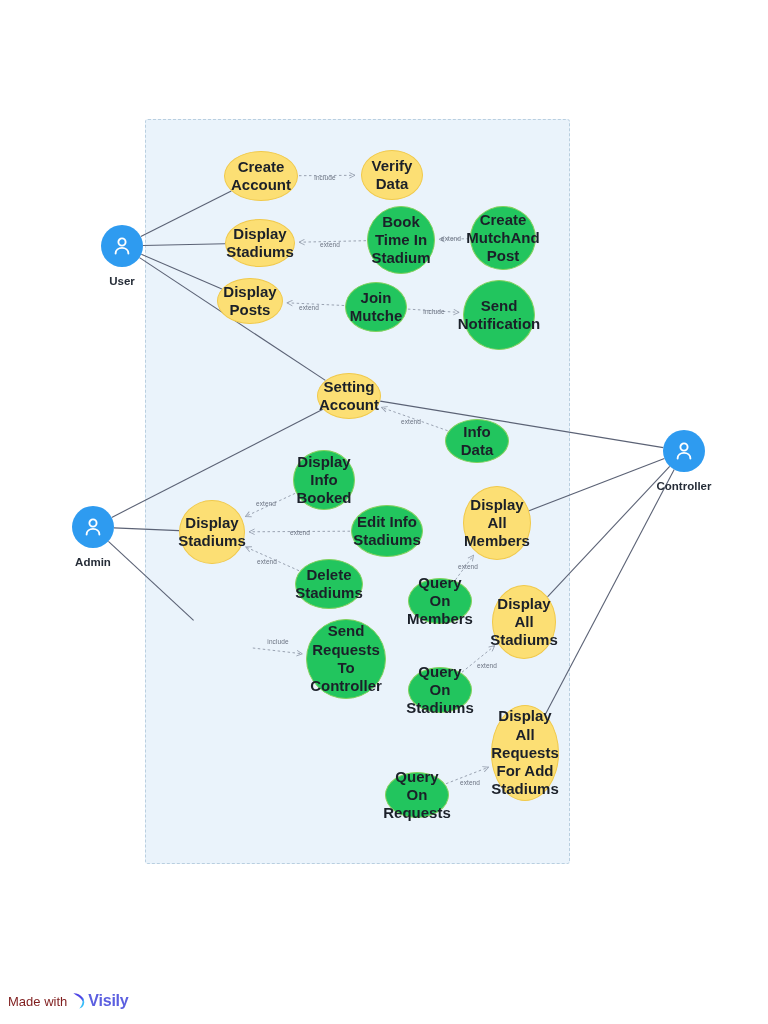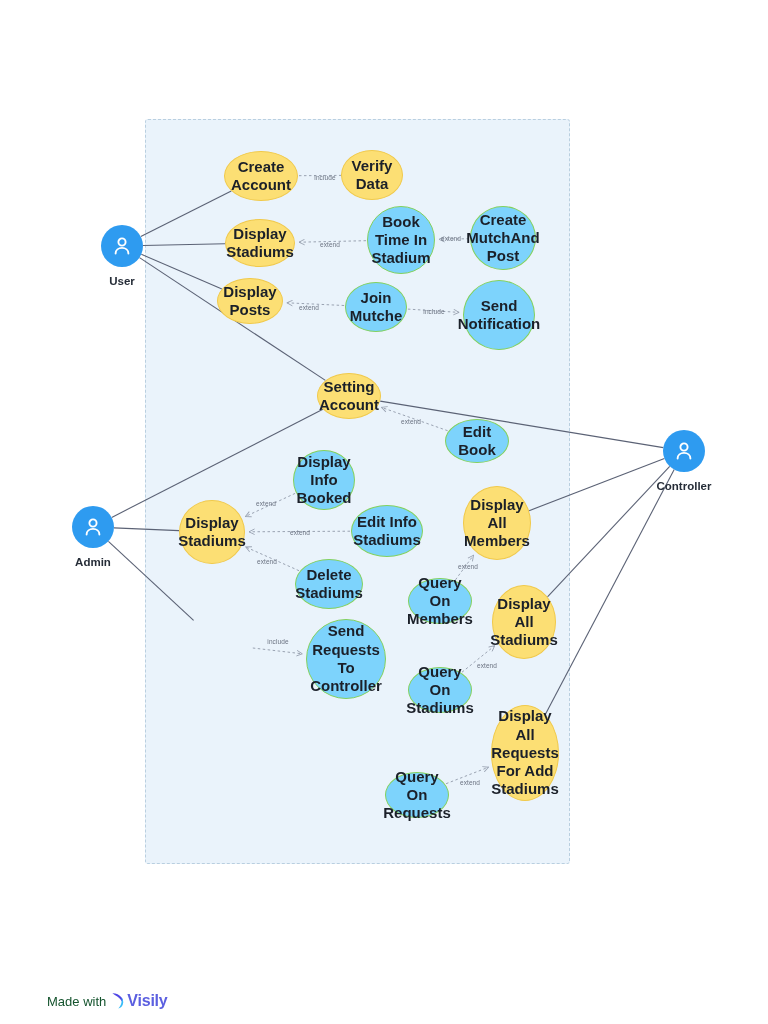--- a/index.html
+++ b/index.html
@@ -78,21 +78,21 @@
     align-items: center;
     justify-content: center;
     text-align: center;
     font-size: 15px;
     font-weight: bold;
     line-height: 1.22;
     color: #1b2029;
     padding: 2px 4px;
   }
   .uc-yellow { background: #FCDF74; border: 1.2px solid #F0C94B; }
-  .uc-green  { background: #7dd3fc; border: 1.2px solid #84D15D; }
+  .uc-green  { background: #22c55e; border: 1.2px solid #84D15D; }
   .uc-text { display: block; white-space: pre-line; }
 
   
   .rel-label {
     position: absolute;
     font-size: 6.5px;
     color: #6a7280;
     white-space: nowrap;
     transform: translate(-50%, -50%);
     letter-spacing: .1px;
@@ -102,22 +102,21 @@
   .watermark {
     position: absolute;
     left: 8px;
     bottom: 14px;
     display: flex;
     align-items: center;
     gap: 5px;
   }
   .wm-text {
     font-size: 13px;
-    color: #14532d;
-    margin-left: 39px;
+    color: #7f1d1d;
   }
   .wm-brand {
     font-size: 16px;
     font-weight: bold;
     color: #5b5fe0;
     letter-spacing: -.2px;
     display: flex;
     align-items: flex-start;
   }
 </style>
@@ -162,21 +161,21 @@
         <line x1="462.0" y1="672.2" x2="494.7" y2="645.7"></line>
         <line x1="446.1" y1="783.7" x2="488.5" y2="767.2"></line>
       </g>
   </svg>
 
   <div class="layer" id="usecase-layer">
       <div class="usecase uc-yellow" style="left: 224px; top: 151px; width: 74px; height: 50px;">
         <span class="uc-text">Create
 Account</span>
       </div>
-      <div class="usecase uc-yellow" style="left: 341px; top: 150px; width: 62px; height: 50px;">
+      <div class="usecase uc-yellow" style="left: 361px; top: 150px; width: 62px; height: 50px;">
         <span class="uc-text">Verify
 Data</span>
       </div>
       <div class="usecase uc-yellow" style="left: 225px; top: 219px; width: 70px; height: 48px;">
         <span class="uc-text">Display
 Stadiums</span>
       </div>
       <div class="usecase uc-green" style="left: 367px; top: 206px; width: 68px; height: 68px;">
         <span class="uc-text">Book
 Time In
@@ -197,21 +196,21 @@
       </div>
       <div class="usecase uc-green" style="left: 463px; top: 280px; width: 72px; height: 70px;">
         <span class="uc-text">Send
 Notification</span>
       </div>
       <div class="usecase uc-yellow" style="left: 317px; top: 373px; width: 64px; height: 46px;">
         <span class="uc-text">Setting
 Account</span>
       </div>
       <div class="usecase uc-green" style="left: 445px; top: 419px; width: 64px; height: 44px;">
-        <span class="uc-text">Edit Book</span>
+        <span class="uc-text">Info Data</span>
       </div>
       <div class="usecase uc-green" style="left: 293px; top: 450px; width: 62px; height: 60px;">
         <span class="uc-text">Display
 Info
 Booked</span>
       </div>
       <div class="usecase uc-yellow" style="left: 179px; top: 500px; width: 66px; height: 64px;">
         <span class="uc-text">Display
 Stadiums</span>
       </div>

